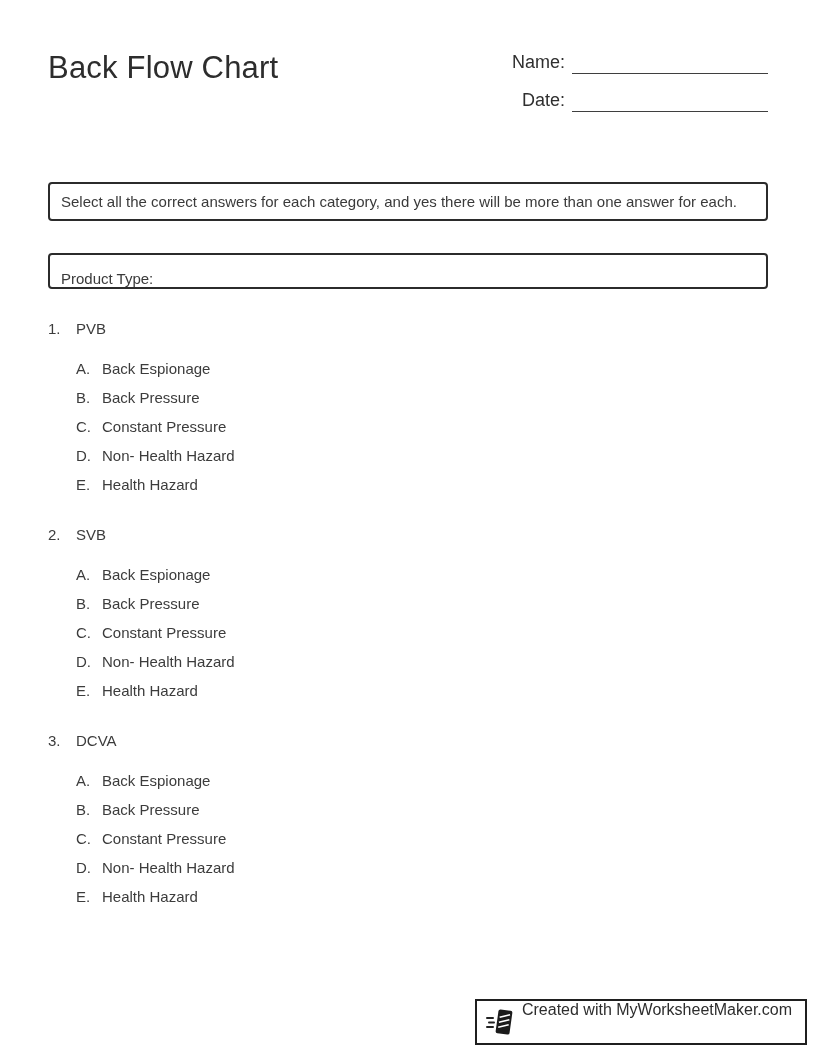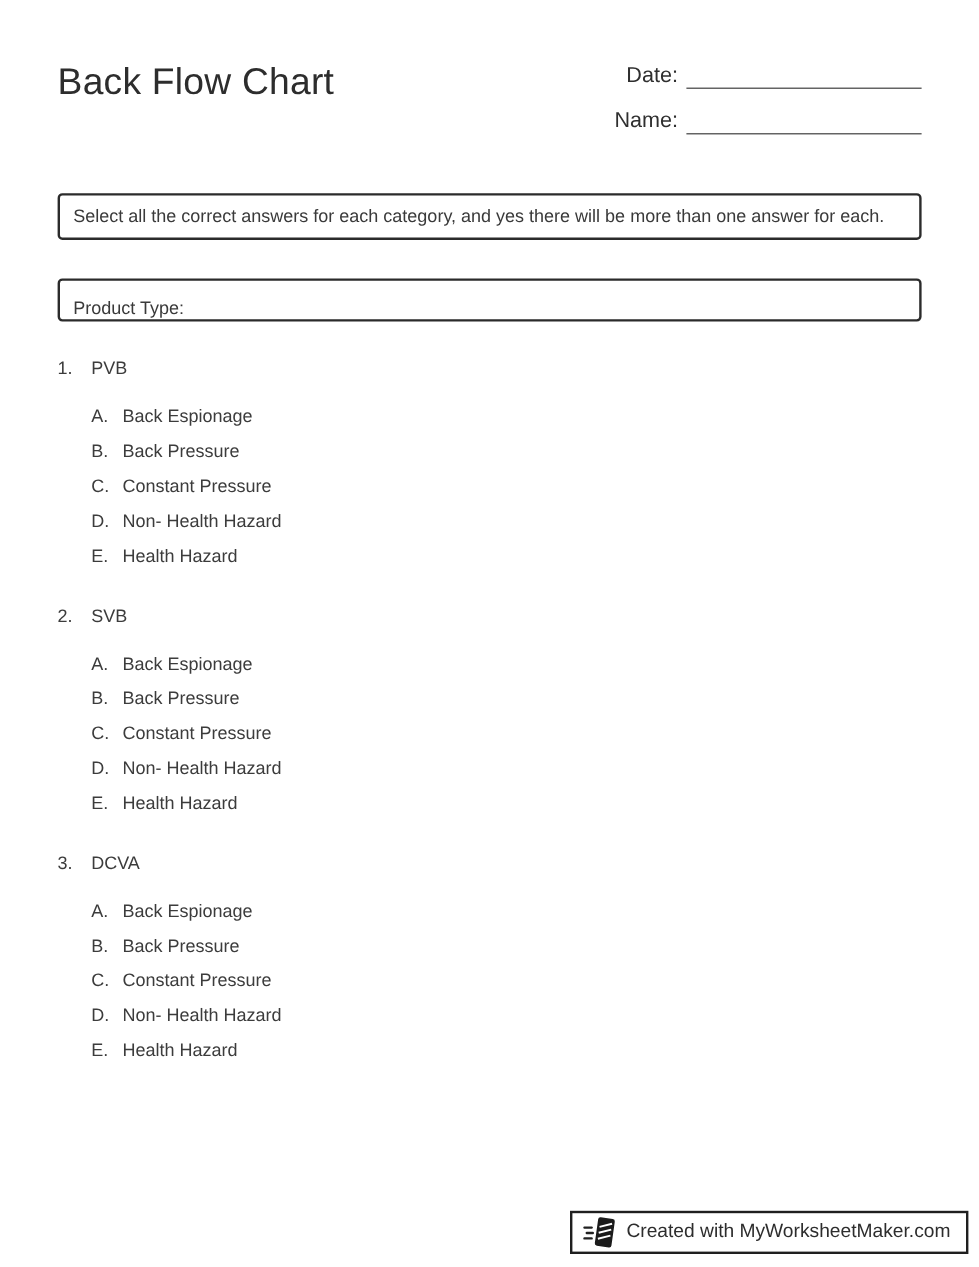--- a/index.html
+++ b/index.html
@@ -11,60 +11,60 @@
   }
   
   .header { display:flex; justify-content:space-between; align-items:flex-start; }
   .title { font-size:31px; font-weight:400; color:#2d2d2d; line-height:1.15; margin-top:2px; letter-spacing:.2px; }
   .fills { width:258px; padding-top:2px; }
   .fill-row { display:flex; align-items:flex-end; margin-bottom:14px; }
   .fill-label { font-size:18px; color:#2f2f2f; line-height:24px; width:62px; text-align:right; padding-right:7px; white-space:nowrap; }
   .fill-line { flex:1; height:24px; border-bottom:1.5px solid #3f3f3f; }
   
   .instruction-box {
-    margin-top:35px; border:2px solid #2b2b2b; border-radius:4px;
+    margin-top:56px; border:2px solid #2b2b2b; border-radius:4px;
     padding:8px 11px; font-size:15px; line-height:19px; color:#3a3a3a;
   }
   .product-box {
     margin-top:32px; border:2px solid #2b2b2b; border-radius:4px;
     height:36px; display:flex; align-items:flex-end; padding:0 11px;
     font-size:15px; color:#3a3a3a;
   }
   
   .questions { margin-top:30px; }
   .question + .question { margin-top:30px; }
   .q-head { display:flex; font-size:15px; line-height:20px; color:#3c3c3c; }
   .q-num { width:28px; }
   .options { margin-top:20px; padding-left:28px; list-style:none; }
   .option { display:flex; font-size:15px; line-height:20px; color:#3c3c3c; margin-top:9px; }
   .option:first-child { margin-top:0; }
   .opt-letter { width:26px; }
   
   .footer-badge {
-    position:absolute; right:9px; bottom:11px; height:36px;
+    position:absolute; right:9px; bottom:11px; height:46px;
     border:2px solid #1f1f1f; background:#ffffff;
-    display:flex; align-items:center; gap:8px; padding:0 13px 0 9px;
+    display:flex; gap:8px; padding:0 13px 0 9px;
   }
   .footer-text { font-size:16px; color:#2d2d2d; white-space:nowrap; }
   .logo-icon { display:flex; align-items:center; }
 </style>
 </head>
 <body>
 
 <div class="page">
 
   <div class="header">
     <div class="title">Back Flow Chart</div>
     <div class="fills">
       <div class="fill-row">
-        <span class="fill-label">Date:</span>
+        <span class="fill-label">Name:</span>
         <span class="fill-line"></span>
       </div>
       <div class="fill-row">
-        <span class="fill-label">Name:</span>
+        <span class="fill-label">Date:</span>
         <span class="fill-line"></span>
       </div>
     </div>
   </div>
 
   <div class="instruction-box">
     <span>Select all the correct answers for each category, and yes there will be more than one answer for each.</span>
   </div>
 
   <div class="product-box">

